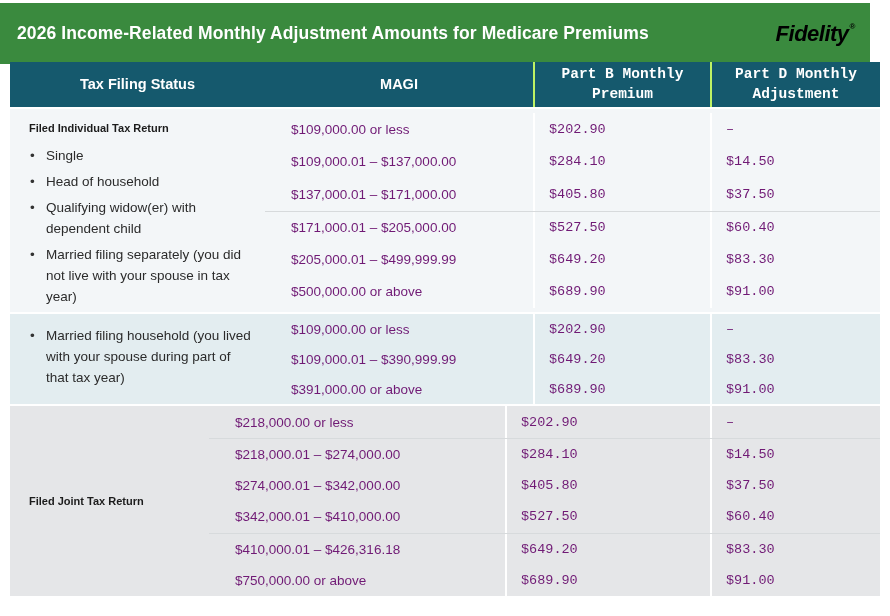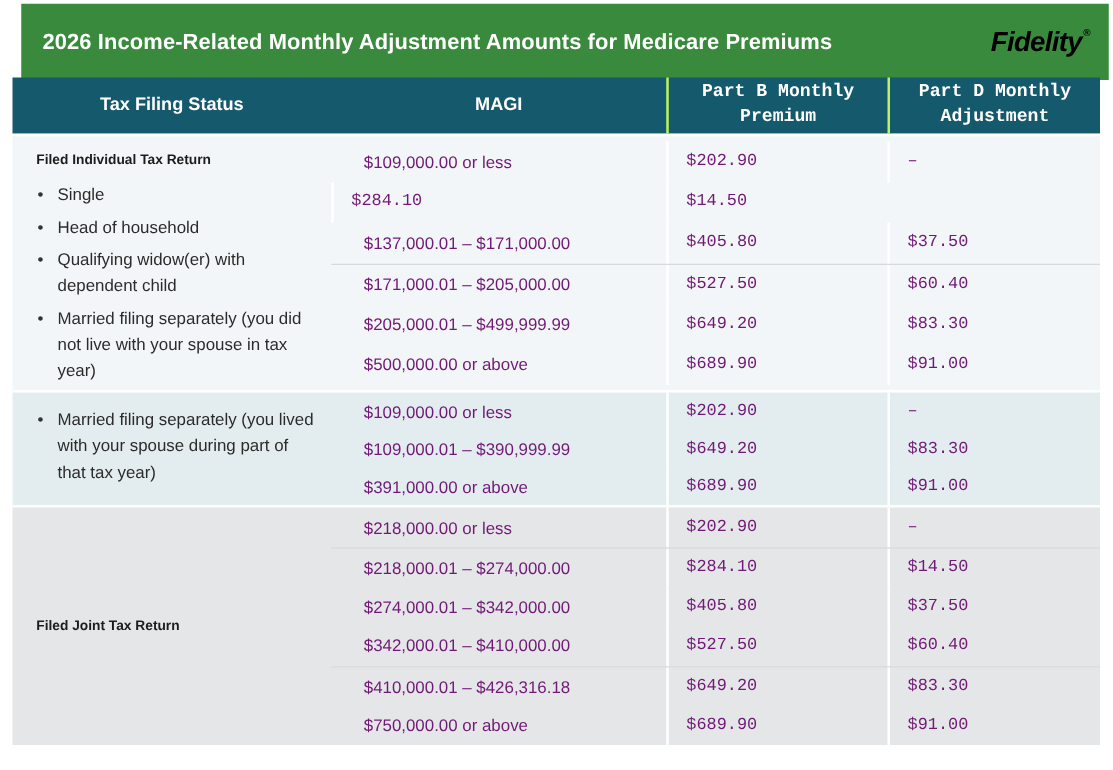--- a/index.html
+++ b/index.html
@@ -2,21 +2,21 @@
 <html><head>
 <meta charset="utf-8">
 <style>
   * { margin:0; padding:0; box-sizing:border-box; }
   html,body { background:#ffffff; }
   body { font-family:"Liberation Sans", sans-serif; }
   .page { position:relative; width:890px; height:616px; background:#ffffff; overflow:hidden; }
 
   
   .topbar {
-    position:absolute; left:17px; top:3px; width:870px; height:61px;
+    position:absolute; left:0; top:3px; width:870px; height:61px;
     background:#3a8a3e; display:flex; align-items:center; justify-content:space-between;
     padding:0 16px 0 17px;
   }
   .topbar h1 { color:#ffffff; font-size:17.5px; font-weight:bold; letter-spacing:.1px; }
   .brand { color:#000000; font-size:22px; font-weight:bold; font-style:italic; letter-spacing:-0.5px; }
   .brand sup { font-size:8px; font-style:normal; vertical-align:top; position:relative; top:1px; left:1px; }
 
   
   .tbl { position:absolute; left:10px; top:62px; width:870px; }
   .thead {
@@ -45,21 +45,21 @@
   .bullets li {
     position:relative; padding-left:17px; font-size:13.5px; line-height:1.56;
     color:#2b2b2b; margin-bottom:5px;
   }
   .bullets li::before { content:"•"; position:absolute; left:1px; top:0; color:#333; }
 
   .rows { flex:1; display:flex; flex-direction:column; justify-content:center; }
   .row { display:grid; grid-template-columns:268px 177px 170px; }
   .sec1 .row { height:32.5px; }
   .sec2 .row { height:30px; }
-  .sec3 .row { height:31.6px; }
+  .sec3 .row { height:31.6px;gap:28px; }
   .row.hline { border-top:1px solid #d7dadc; }
   .cell { display:flex; align-items:center; font-size:13.5px; color:#701a75; }
   .cell.magi { padding-left:26px; }
   .cell.pb, .cell.pd { padding-left:14px; border-left:2px solid #ffffff;font-family:Liberation Mono, monospace; }
 </style>
 </head>
 <body>
 
 <div class="page">
 
@@ -87,20 +87,21 @@
           <li>Married filing separately (you did not live with your spouse in tax year)</li>
         </ul>
       </div>
       <div class="rows">
         <div class="row">
           <div class="cell magi">$109,000.00 or less</div>
           <div class="cell pb">$202.90</div>
           <div class="cell pd">–</div>
         </div>
         <div class="row">
+          <div class="cell magi">$109,000.01 – $137,000.00</div>
           <div class="cell pb">$284.10</div>
           <div class="cell pd">$14.50</div>
         </div>
         <div class="row">
           <div class="cell magi">$137,000.01 – $171,000.00</div>
           <div class="cell pb">$405.80</div>
           <div class="cell pd">$37.50</div>
         </div>
         <div class="row hline">
           <div class="cell magi">$171,000.01 – $205,000.00</div>
@@ -116,21 +117,21 @@
           <div class="cell magi">$500,000.00 or above</div>
           <div class="cell pb">$689.90</div>
           <div class="cell pd">$91.00</div>
         </div>
       </div>
     </section>
 
     <section class="sec sec2">
       <div class="filer">
         <ul class="bullets">
-          <li>Married filing separately (you lived with your spouse during part of that tax year)</li>
+          <li>Married filing household (you lived with your spouse during part of that tax year)</li>
         </ul>
       </div>
       <div class="rows">
         <div class="row">
           <div class="cell magi">$109,000.00 or less</div>
           <div class="cell pb">$202.90</div>
           <div class="cell pd">–</div>
         </div>
         <div class="row">
           <div class="cell magi">$109,000.01 – $390,999.99</div>

